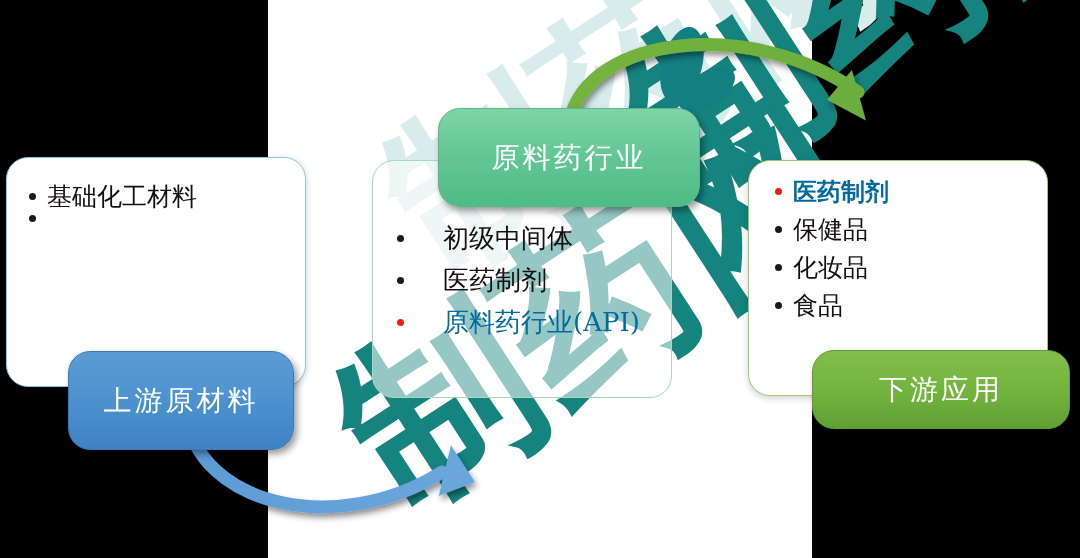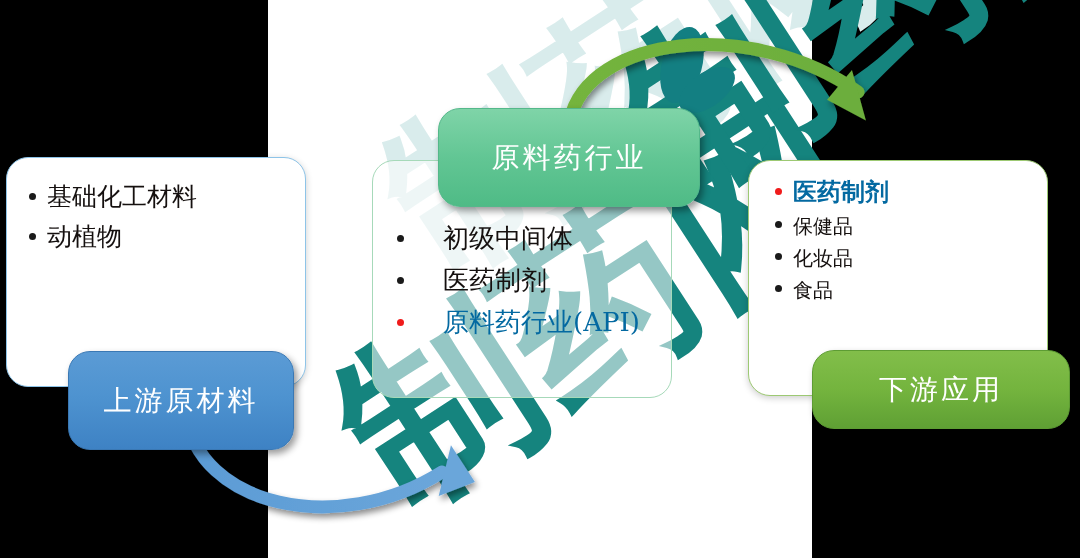--- a/index.html
+++ b/index.html
@@ -109,21 +109,21 @@
   #list-up { position: absolute; left: 22px; top: 22px; }
   #list-up .bullet { margin-bottom: 7px; }
   #list-up .btext { font-size: 25px; }
 
   #list-mid { position: absolute; left: 24px; top: 60px; }
   #list-mid .bullet { margin-bottom: 7px; gap: 28px; }
   #list-mid .btext { font-size: 26px; }
 
   #list-down { position: absolute; left: 26px; top: 15px; }
   #list-down .bullet { margin-bottom: 5px; }
-  #list-down .btext { font-size: 20px; }
+  #list-down .btext { font-size: 25px; }
   #list-down .btext.red { font-weight: 700; font-size: 24px; }
 
   
   .pill {
     position: absolute;
     border-radius: 22px;
     display: flex;
     align-items: center;
     justify-content: center;
     box-sizing: border-box;
@@ -208,21 +208,20 @@
   </svg>
 
   <div class="card" id="card-up">
     <ul class="bullets" id="list-up">
       <li class="bullet">
         <span class="dot"></span>
         <span class="btext">基础化工材料</span>
       </li>
       <li class="bullet">
         <span class="dot"></span>
-        <span class="btext">动植物</span>
       </li>
     </ul>
   </div>
   <div class="pill" id="pill-up">
     <span>上游原材料</span>
   </div>
 
   <div class="card" id="card-mid">
     <ul class="bullets" id="list-mid">
       <li class="bullet">

